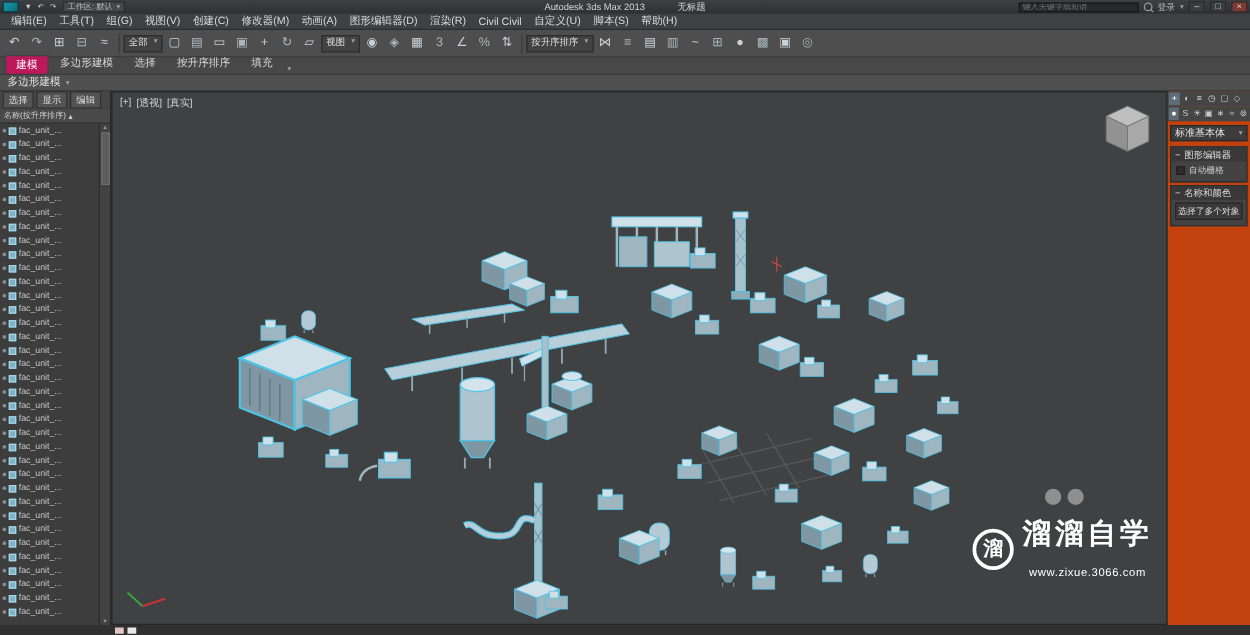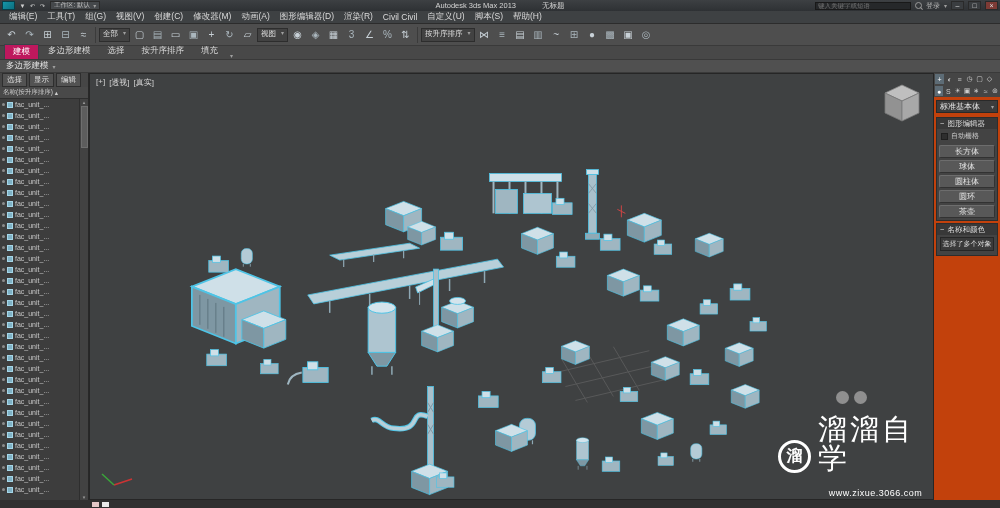--- a/index.html
+++ b/index.html
@@ -63,21 +63,21 @@
 .scene-svg{position:absolute;left:0;top:0;width:100%;height:100%}
 .viewcube{position:absolute;top:6px;right:8px;z-index:4;opacity:.9}
 .axis-gizmo{position:absolute;left:6px;bottom:6px;z-index:4}
 
 
 .wm{position:absolute;left:688px;top:315px;z-index:5;color:#fff}
 .wm-dots{position:absolute;left:58px;top:2px;display:flex;gap:5px}
 .wm-dot{width:13px;height:13px;border-radius:50%;background:#8f8f8f}
 .wm-row{display:flex;align-items:center;gap:7px;margin-top:26px}
 .wm-logo{width:33px;height:33px;border:3px solid #fff;border-radius:50%;display:flex;align-items:center;justify-content:center;font-size:16px;font-weight:bold;flex:none}
-.wm-title{font-size:29px;letter-spacing:3px;font-weight:400;line-height:1}
+.wm-title{font-size:23px;letter-spacing:3px;font-weight:700;line-height:1}
 .wm-url{font-size:9px;letter-spacing:.5px;margin-top:15px;text-align:center}
 
 
 .cmdpanel{width:66px;background:#c2410c;display:flex;flex-direction:column;font-size:8px}
 .cp-tabs,.cp-subtabs{display:flex;align-items:center;gap:1px;padding:1px 1px;background:#454545}
 .cp-tab{width:9px;height:10px;display:flex;align-items:center;justify-content:center;font-size:7px;color:#ccc}
 .cp-tabs .cp-tab:first-child{background:#5d6c76;color:#fff}
 .cp-subtabs .cp-tab:first-child{background:#5d6c76;color:#fff}
 .cp-dropdown{margin:3px 2px 2px;height:13px;background:#3c3c3c;border:1px solid #292929;display:flex;align-items:center;justify-content:space-between;padding:0 3px;color:#e5e5e5}
 .rollout{margin:2px 2px 0;background:#434343;border:1px solid #2d2d2d;padding-bottom:2px}
@@ -622,27 +622,20 @@
       </div>
       <div class="rollout">
         <div class="rollout-header">
           <span>−</span>
           <span>图形编辑器</span>
         </div>
         <div class="autogrid">
           <span class="checkbox"></span>
           <span>自动栅格</span>
         </div>
-        <div>
-            <button class="obj-btn">长方体</button>
-            <button class="obj-btn">球体</button>
-            <button class="obj-btn">圆柱体</button>
-            <button class="obj-btn">圆环</button>
-            <button class="obj-btn">茶壶</button>
-          </div>
       </div>
       <div class="rollout">
         <div class="rollout-header">
           <span>−</span>
           <span>名称和颜色</span>
         </div>
         <div class="name-field">选择了多个对象</div>
       </div>
     </div>
   </div>

